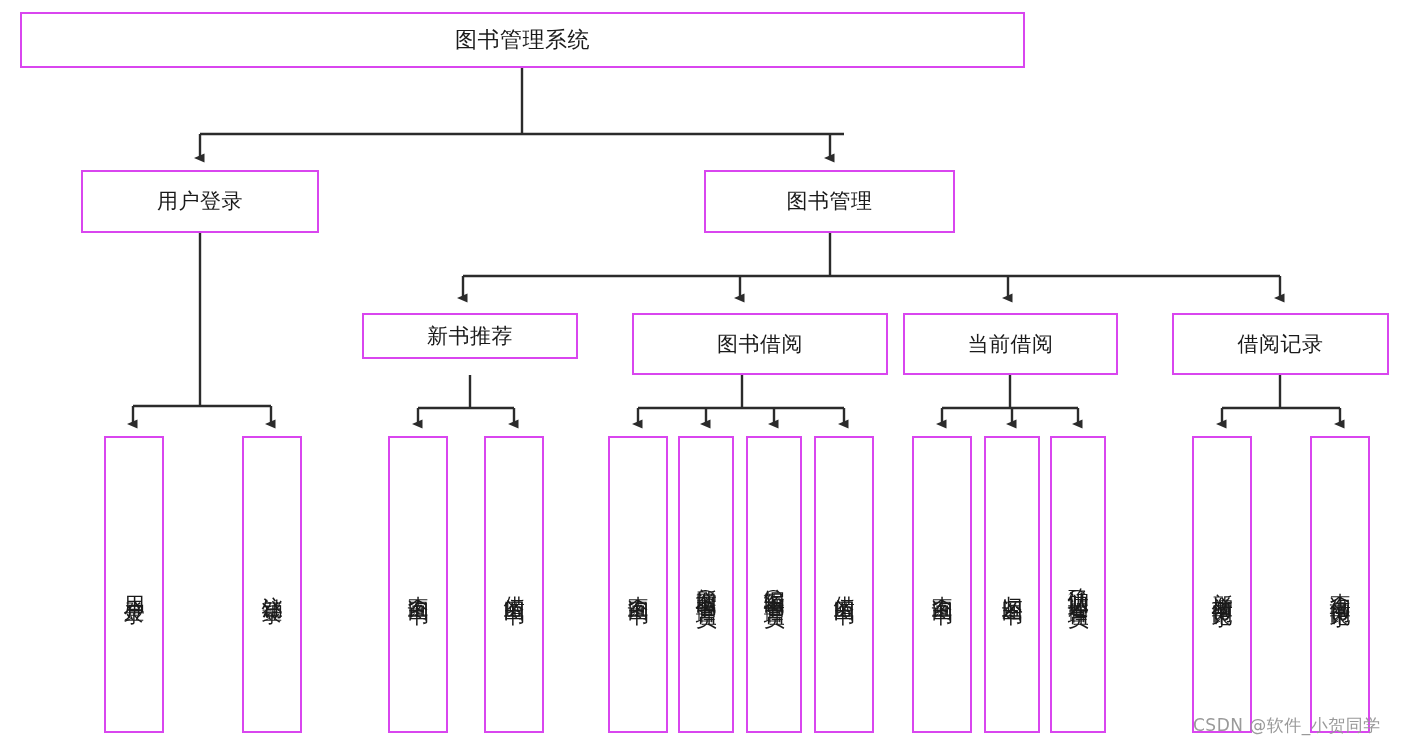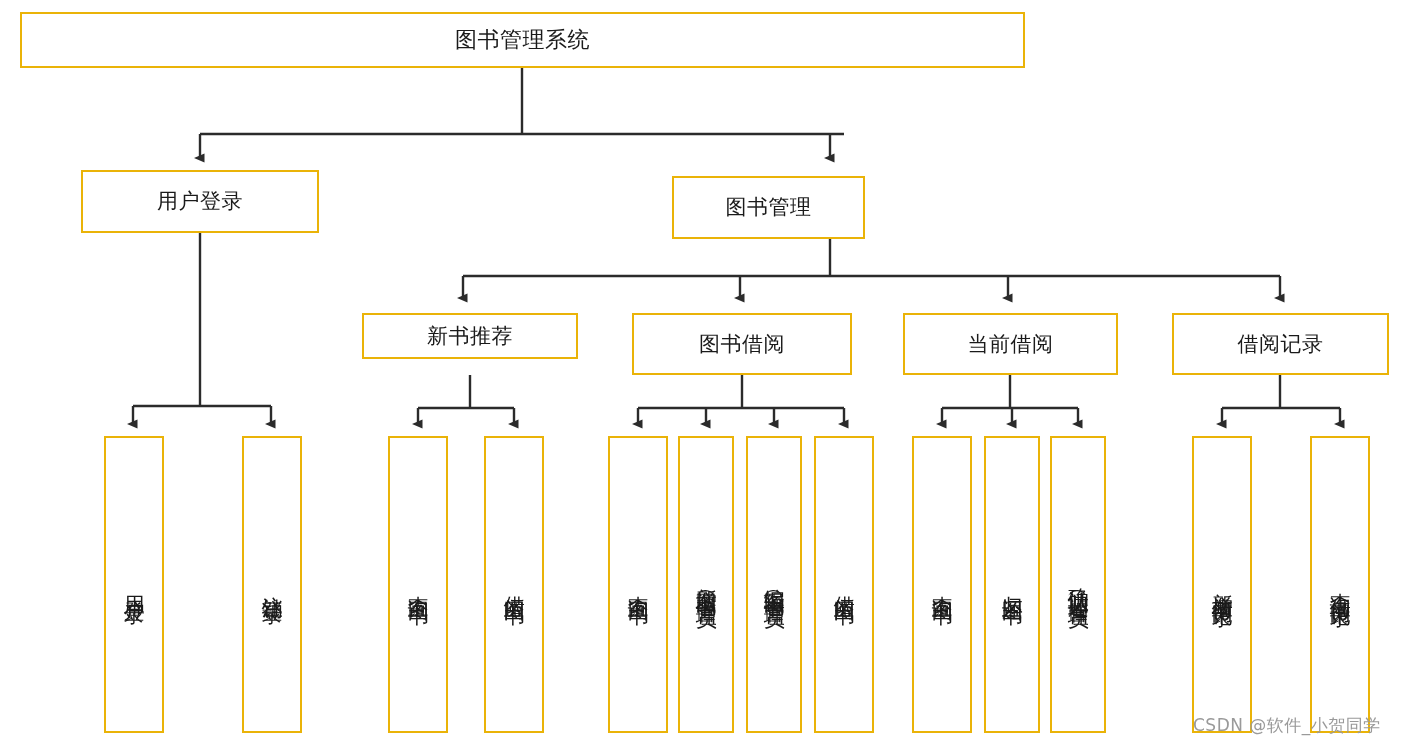--- a/index.html
+++ b/index.html
@@ -21,21 +21,21 @@
     position: absolute;
     left: 0;
     top: 0;
     width: 1405px;
     height: 747px;
     pointer-events: none;
   }
   .node {
     position: absolute;
     box-sizing: border-box;
-    border: 2px solid #eab308;
+    border: 2px solid #d946ef;
     background: #ffffff;
     display: flex;
     align-items: center;
     justify-content: center;
     color: #1a1a1a;
     line-height: 1.08;
   }
   .node-h {
     font-size: 21px;
     letter-spacing: 0.5px;
@@ -122,28 +122,28 @@
     </g>
   </svg>
 
   <div class="node node-h node-root" id="root-node" style="left: 20px; top: 12px; width: 1005px; height: 56px;">
     <span>图书管理系统</span>
   </div>
 
   <div class="node node-h" id="l1-0" style="left: 81px; top: 170px; width: 238px; height: 63px;">
     <span>用户登录</span>
   </div>
-  <div class="node node-h" id="l1-1" style="left: 672px; top: 170px; width: 193px; height: 63px; margin-top: 6px;">
+  <div class="node node-h" id="l1-1" style="left: 704px; top: 170px; width: 251px; height: 63px;">
     <span>图书管理</span>
   </div>
 
   <div class="node node-h" id="l2-0" style="left: 362px; top: 313px; width: 216px; height: 46px;">
     <span>新书推荐</span>
   </div>
-  <div class="node node-h" id="l2-1" style="left: 632px; top: 313px; width: 220px; height: 62px;">
+  <div class="node node-h" id="l2-1" style="left: 632px; top: 313px; width: 256px; height: 62px;">
     <span>图书借阅</span>
   </div>
   <div class="node node-h" id="l2-3" style="left: 1172px; top: 313px; width: 217px; height: 62px;">
     <span>借阅记录</span>
   </div>
   <div class="node node-h" id="l2-2" style="left: 903px; top: 313px; width: 215px; height: 62px;">
     <span>当前借阅</span>
   </div>
 
   <div class="node node-v" id="lf-0" style="left: 104px; top: 436px; width: 60px; height: 297px;">

